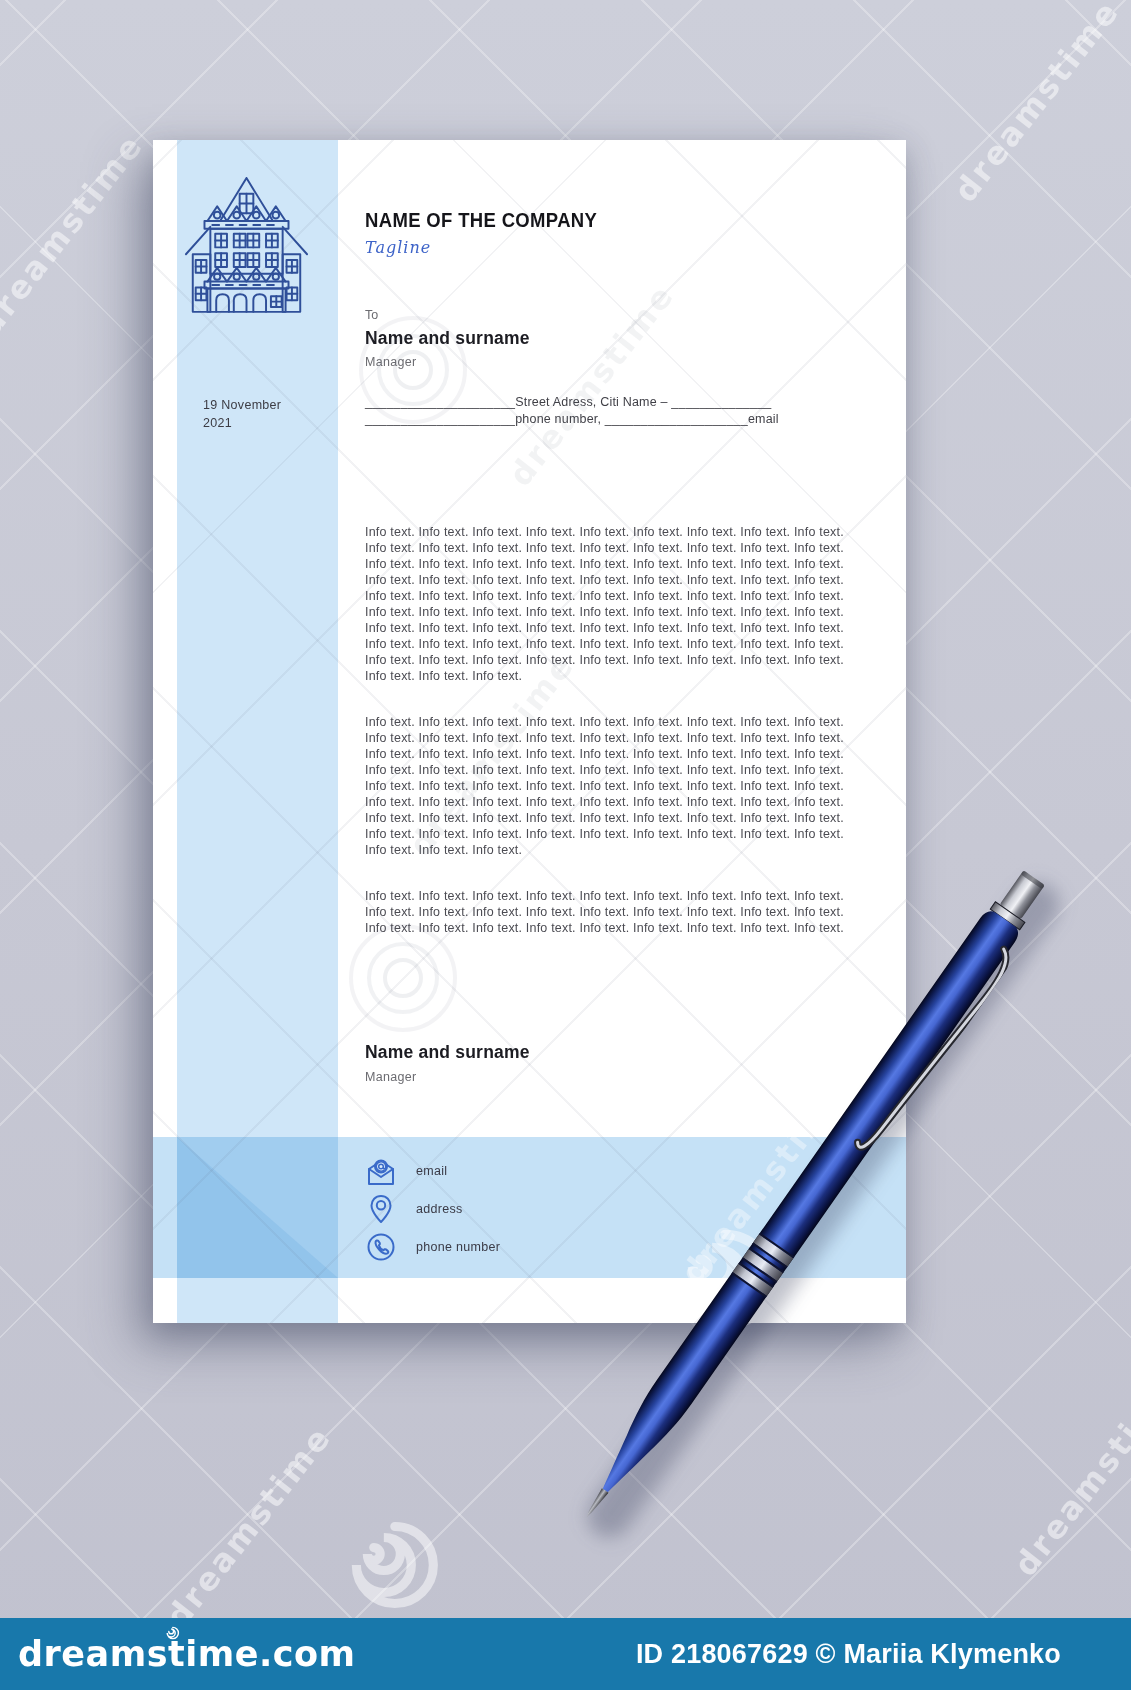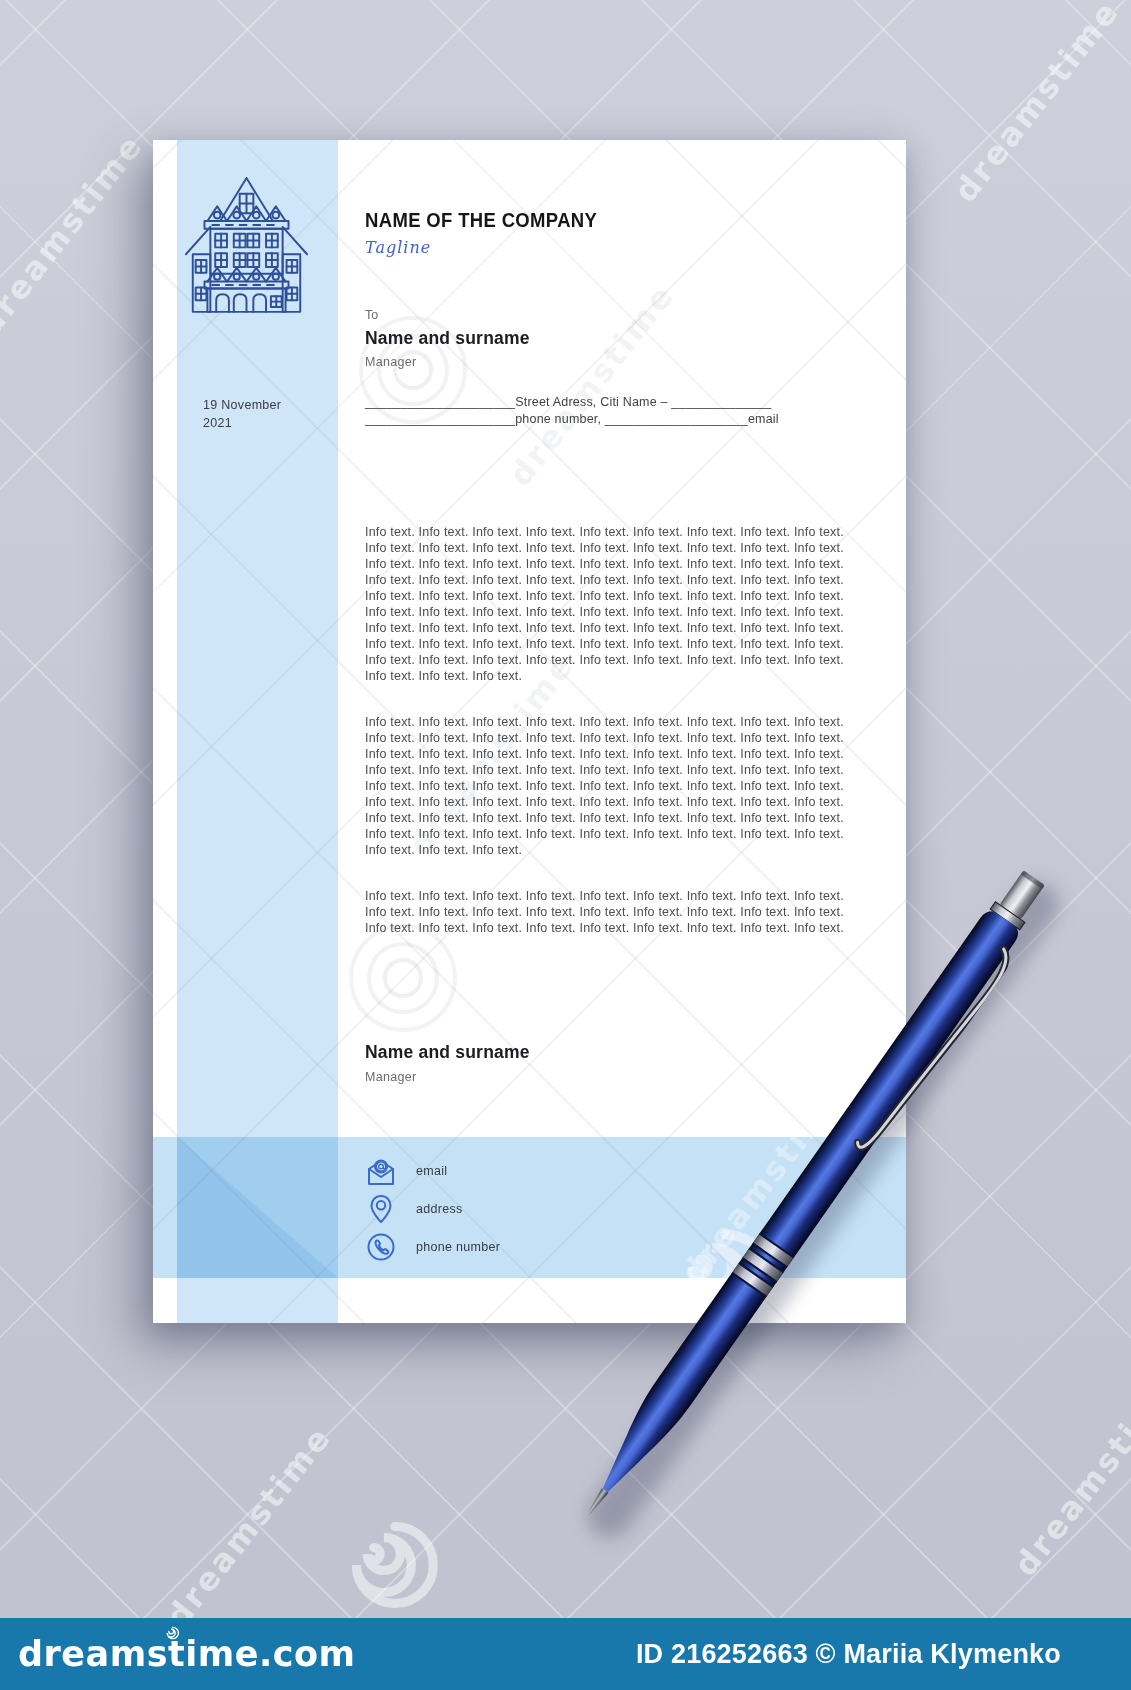--- a/index.html
+++ b/index.html
@@ -306,16 +306,16 @@
     <path d="M46,88 C59,94 61,116 58,152 C55,198 51,262 49,306 C48,328 43,338 37,330" fill="none" stroke="#d5d7de" stroke-width="3" stroke-linecap="round"></path>
   </svg>
 
   <div class="bar">
     <div class="bar-logo">
       <span>dreamstime.com</span>
       <svg class="spiral" width="16" height="16" viewBox="0 0 20 20">
         <path d="M11,3 a7,7 0 1,1 -7,7 a5,5 0 1,0 5,-5 a3,3 0 1,1 -3,3" fill="none" stroke="#ffffff" stroke-width="1.8" stroke-linecap="round"></path>
       </svg>
     </div>
-    <div class="bar-credit">ID 216252663 © Mariia Klymenko</div>
+    <div class="bar-credit">ID 218067629 © Mariia Klymenko</div>
   </div>
 
 </div>
 
 </body></html>

